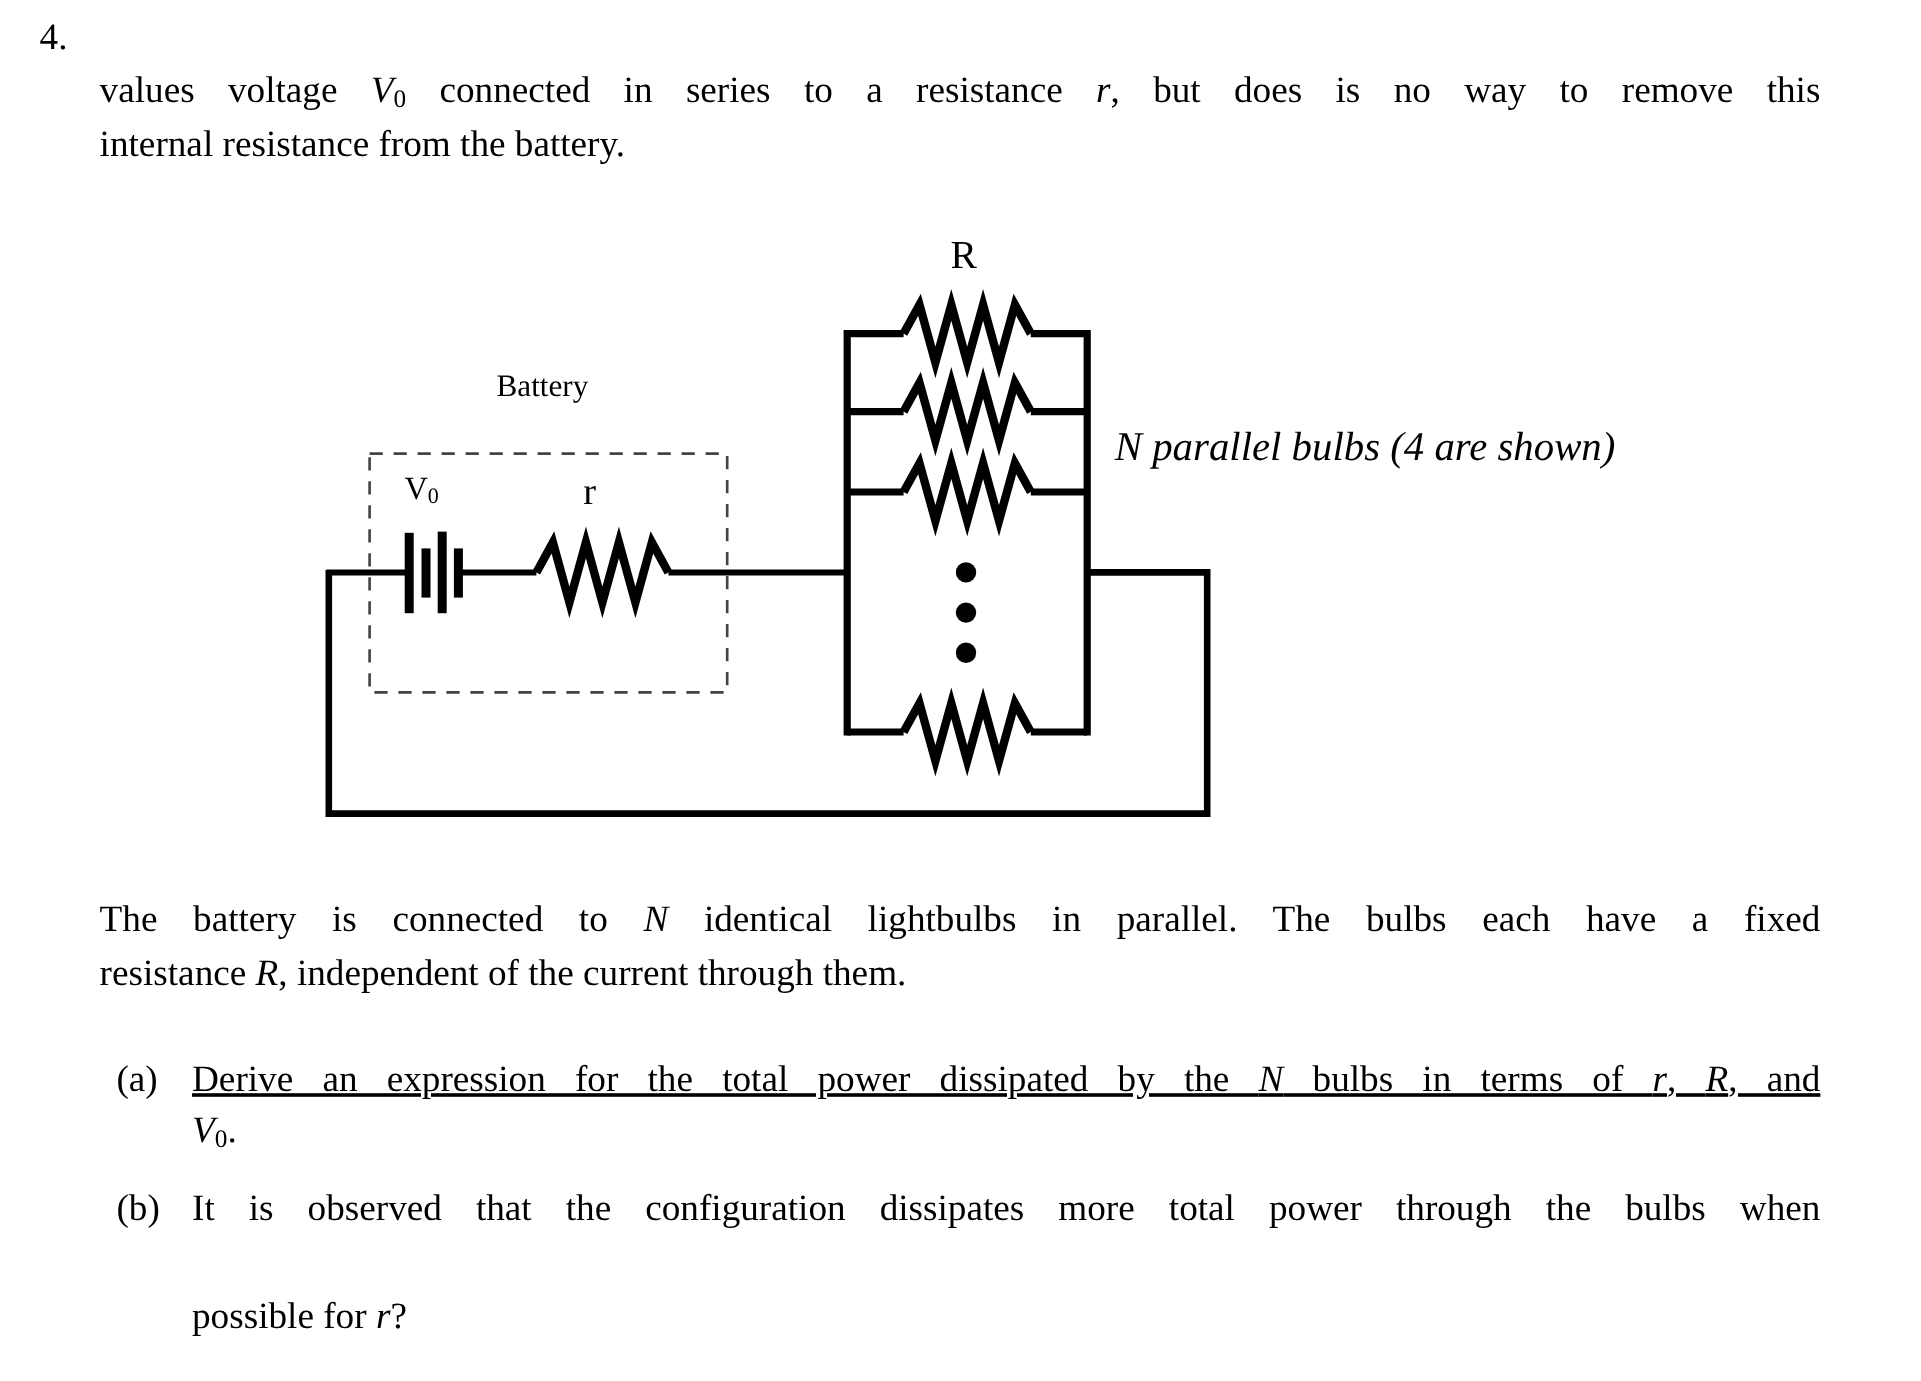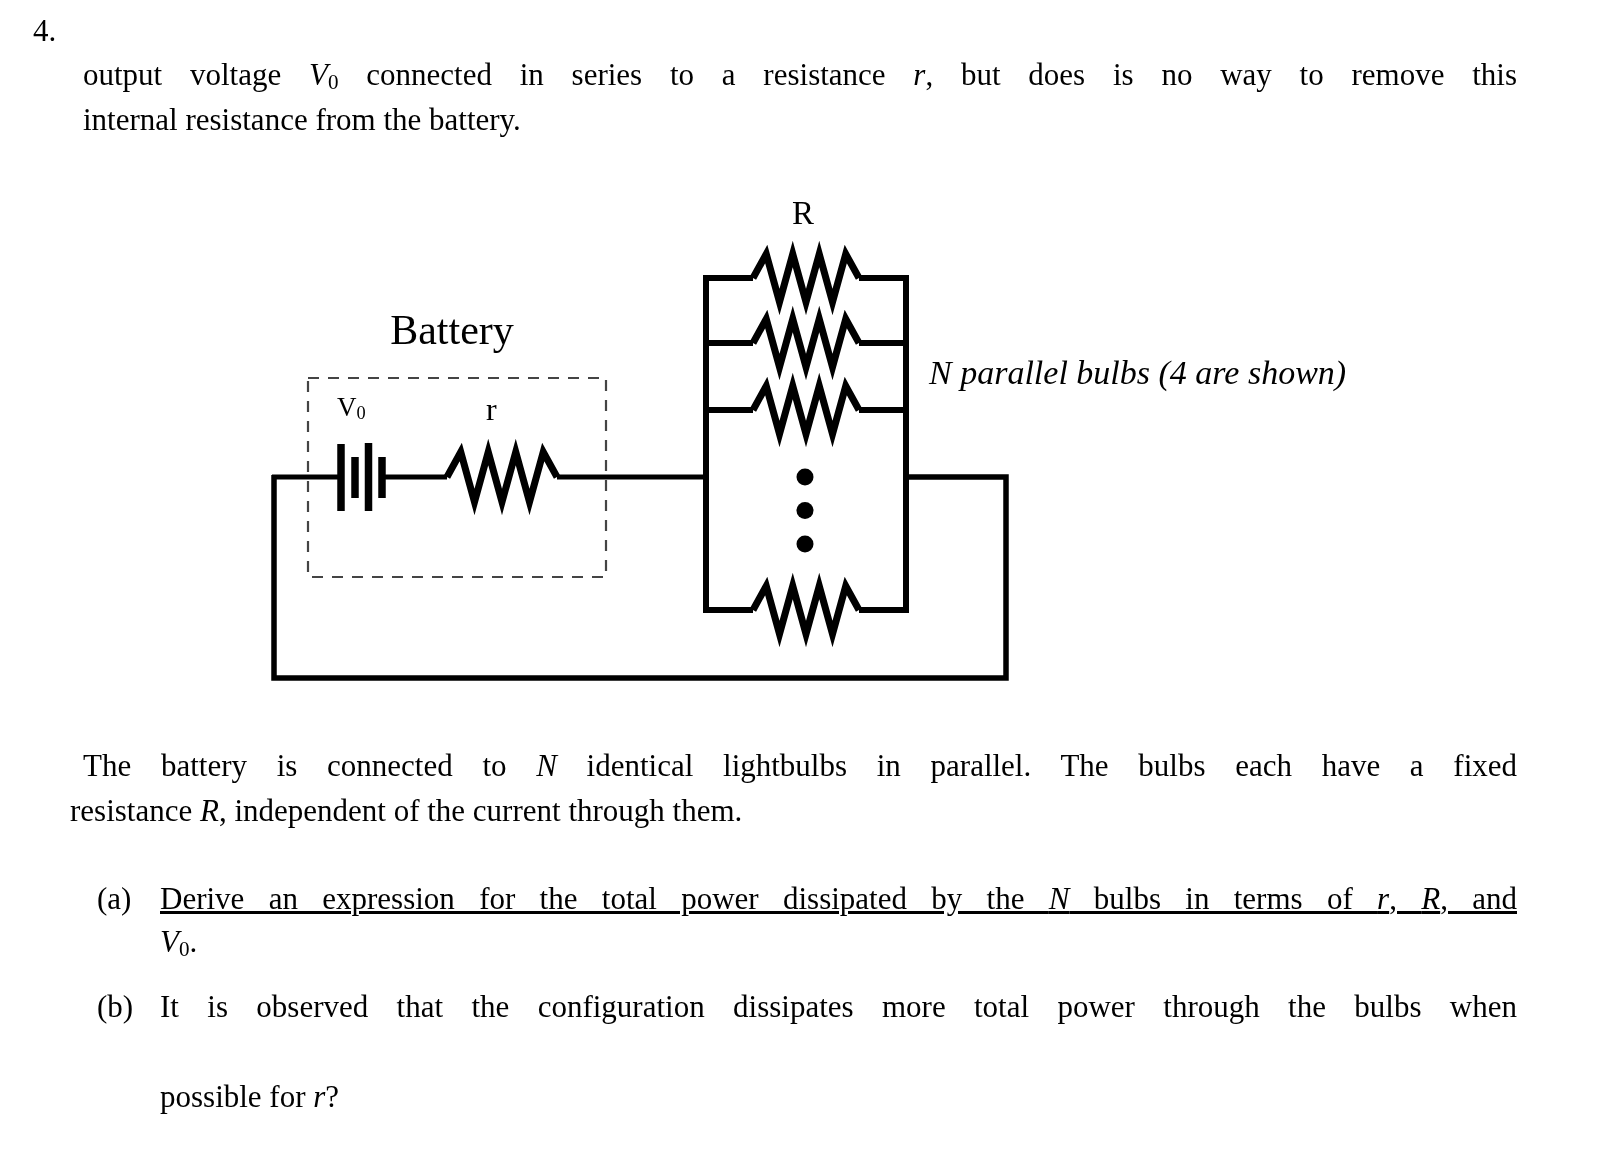--- a/index.html
+++ b/index.html
@@ -37,21 +37,21 @@
   }
   .centered{transform:translateX(-50%);}
   #circuit-svg{position:absolute;left:0;top:0;}
 </style>
 </head>
 <body>
 
 <div id="page">
 
   <div class="line" style="left:33px;top:9px;">4.</div>
-  <div class="line justify" style="left:83px;top:53px;width:1434px;"><span>output voltage </span><span class="mi">V</span><sub class="sub">0</sub><span> connected in series to a resistance </span><span class="mi">r</span><span>, but does is no way to remove this</span></div>
+  <div class="line justify" style="left:83px;top:53px;width:1434px;"><span>values voltage </span><span class="mi">V</span><sub class="sub">0</sub><span> connected in series to a resistance </span><span class="mi">r</span><span>, but does is no way to remove this</span></div>
   <div class="line" style="left:83px;top:98px;"><span>internal resistance from the battery.</span></div>
 
   <div>
     <svg id="circuit-svg" width="1601" height="1151" viewBox="0 0 1601 1151">
       <g stroke="#000" fill="none" stroke-linecap="butt">
 
         <rect x="308" y="378" width="298" height="199" stroke="#444" stroke-width="2.2" stroke-dasharray="11 9"></rect>
 
         <path d="M274 475 L274 678 L1006 678 L1006 477 L906 477" stroke-width="5.5"></path>
 
@@ -89,28 +89,28 @@
 
         <g fill="#000" stroke="none">
           <circle cx="805" cy="477" r="8.5"></circle>
           <circle cx="805" cy="510.5" r="8.5"></circle>
           <circle cx="805" cy="544" r="8.5"></circle>
         </g>
       </g>
     </svg>
 
     <div class="fig-label centered" style="left:803px;top:197px;font-size:33px;">R</div>
-    <div class="fig-label centered" style="left:452px;top:309px;font-size:42px;">Battery</div>
+    <div class="fig-label centered" style="left:452px;top:309px;font-size:26px;">Battery</div>
     <div class="fig-label" style="left:337px;top:394px;font-size:27px;"><span>V</span><sub class="sub">0</sub></div>
     <div class="fig-label" style="left:486px;top:393px;font-size:32px;">r</div>
     <div class="fig-label" style="left:929px;top:356px;font-size:34px;font-style:italic;">N parallel bulbs (4 are shown)</div>
   </div>
 
   <div class="line justify" style="left:83px;top:744px;width:1434px;"><span>The battery is connected to </span><span class="mi">N</span><span> identical lightbulbs in parallel. The bulbs each have a fixed</span></div>
-  <div class="line" style="left:70px;top:789px;font-family:Liberation Serif, serif;"><span>resistance </span><span class="mi">R</span><span>, independent of the current through them.</span></div>
+  <div class="line" style="left:83px;top:789px;font-family:Liberation Serif, serif;"><span>resistance </span><span class="mi">R</span><span>, independent of the current through them.</span></div>
 
   <div class="line" style="left:97px;top:877px;">(a)</div>
   <div class="line justify" style="left:160px;top:877px;width:1357px;text-decoration:underline;"><span>Derive an expression for the total power dissipated by the </span><span class="mi">N</span><span> bulbs in terms of </span><span class="mi">r</span><span>, </span><span class="mi">R</span><span>, and</span></div>
   <div class="line" style="left:160px;top:920px;"><span class="mi">V</span><sub class="sub">0</sub><span>.</span></div>
 
   <div class="line" style="left:97px;top:985px;">(b)</div>
   <div class="line justify" style="left:160px;top:985px;width:1357px;"><span>It is observed that the configuration dissipates more total power through the bulbs when</span></div>
   <div class="line" style="left:160px;top:1075px;"><span>possible for </span><span class="mi">r</span><span>?</span></div>
 
 </div>

